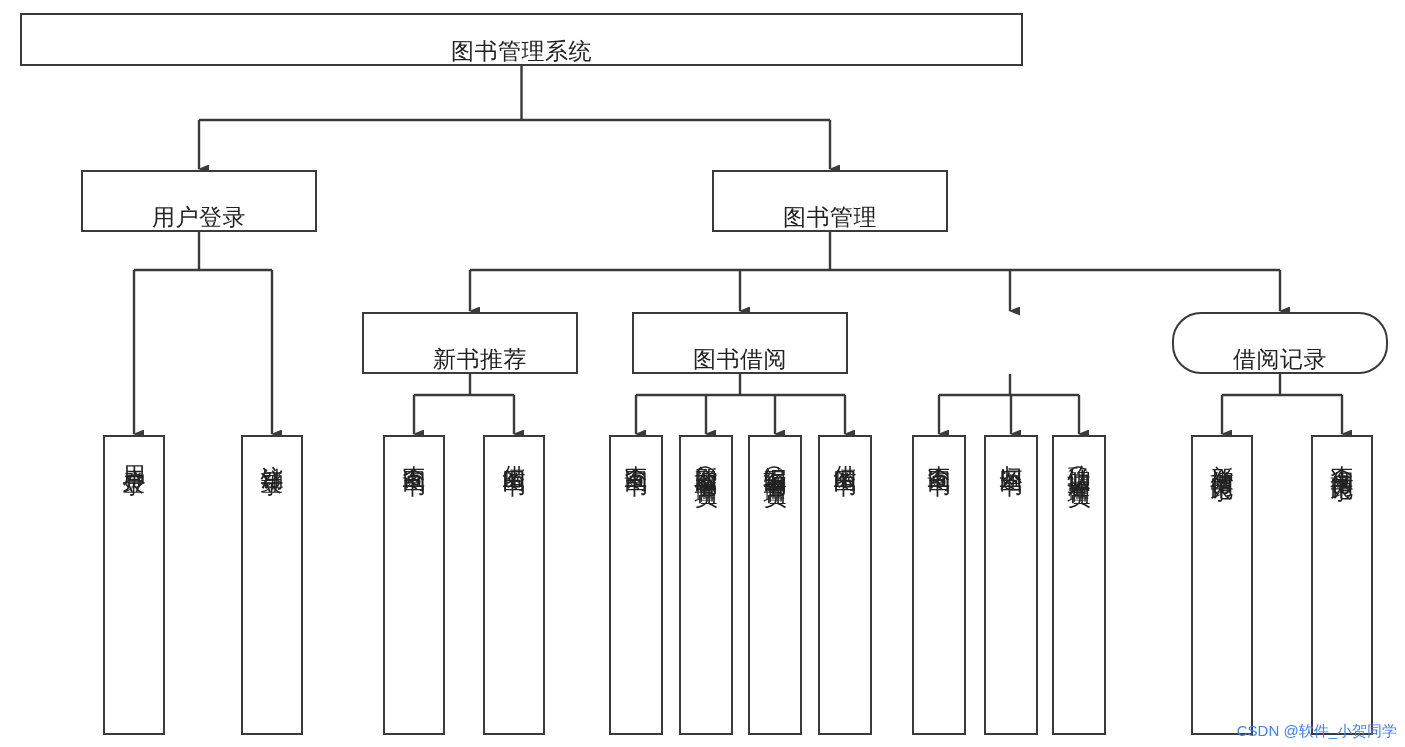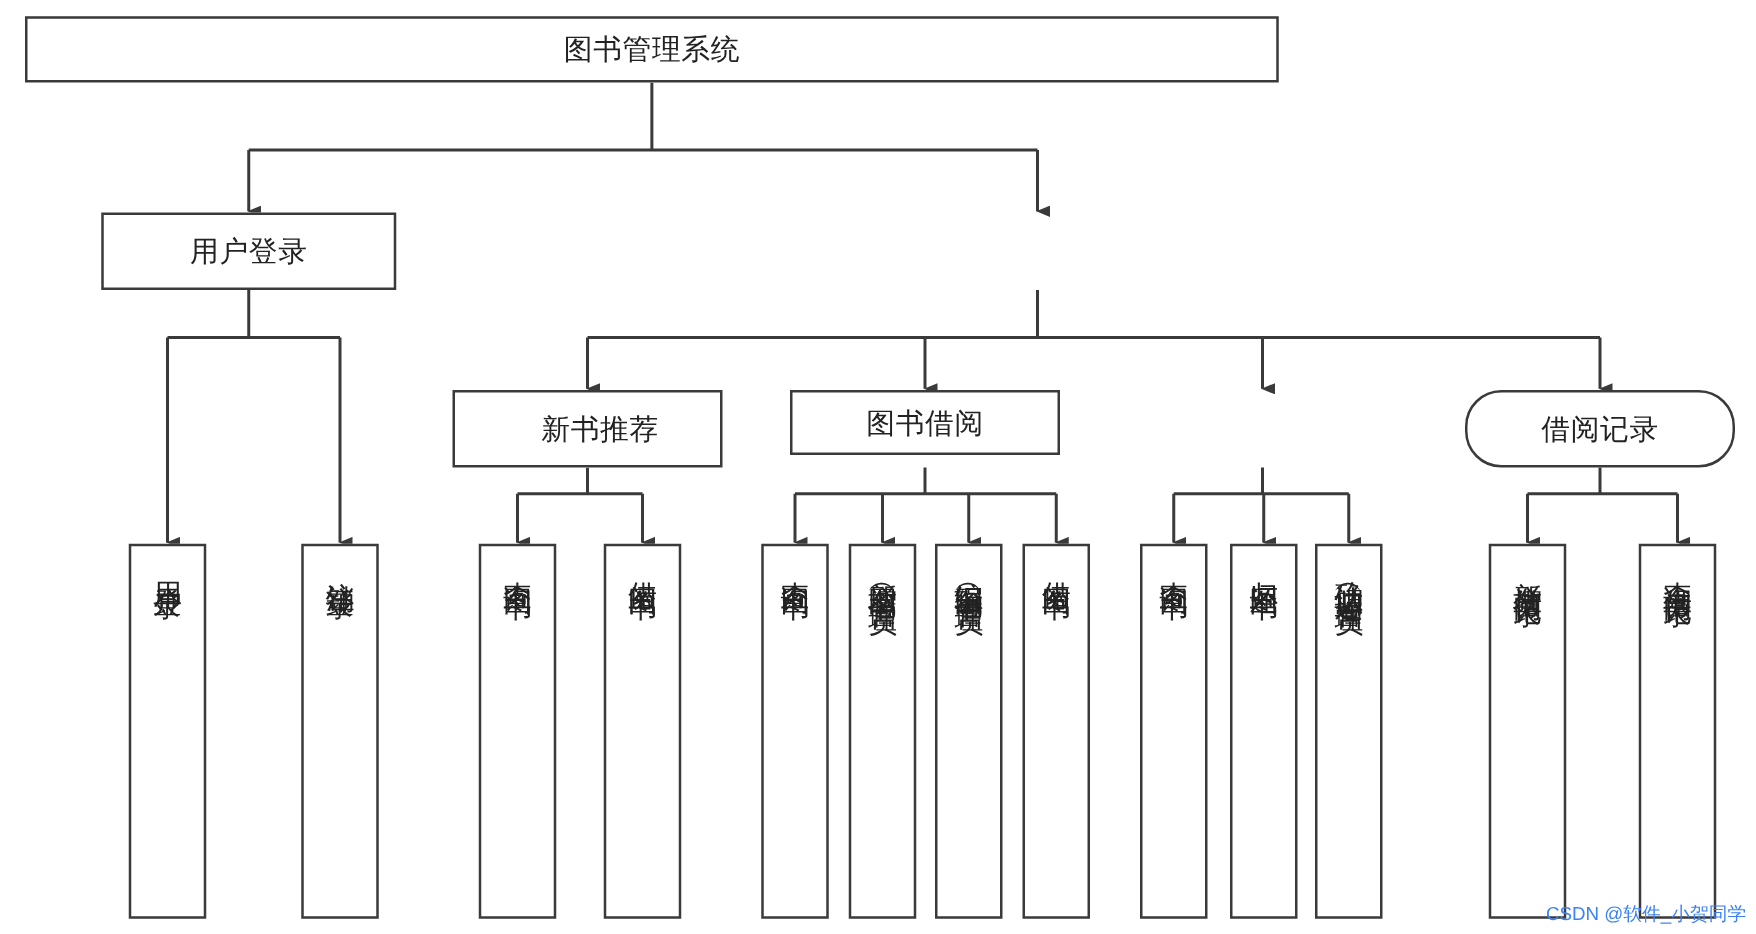--- a/index.html
+++ b/index.html
@@ -24,21 +24,21 @@
     width: 1405px;
     height: 747px;
     pointer-events: none;
   }
   .node {
     position: absolute;
     box-sizing: border-box;
     background: #ffffff;
     border: 2px solid #3a3a3a;
     display: flex;
-    align-items: center;
+    align-items: flex-end;
     justify-content: center;
     color: #222222;
     line-height: 1.15;
   }
   .node .label {
     display: block;
     text-align: center;
     white-space: nowrap;
   }
   
@@ -118,25 +118,28 @@
       </g>
   </svg>
 
   <div class="node horiz" style="left: 20px; top: 13px; width: 1003px; height: 53px;">
     <span class="label">图书管理系统</span>
   </div>
 
   <div class="node horiz" style="left: 81px; top: 170px; width: 236px; height: 62px;">
     <span class="label">用户登录</span>
   </div>
+  <div class="node horiz" style="left: 712px; top: 170px; width: 236px; height: 62px;">
+    <span class="label">图书管理</span>
+  </div>
 
   <div class="node horiz" style="left: 362px; top: 312px; width: 216px; height: 62px; padding-left: 20px;">
     <span class="label">新书推荐</span>
   </div>
-  <div class="node horiz" style="left: 632px; top: 312px; width: 216px; height: 52px;">
+  <div class="node horiz" style="left: 632px; top: 312px; width: 216px; height: 62px;">
     <span class="label">图书借阅</span>
   </div>
   <div class="node horiz" style="left: 1172px; top: 312px; width: 216px; height: 62px; border-radius: 29px;">
     <span class="label">借阅记录</span>
   </div>
 
   <div class="node vert" style="left: 103px; top: 435px; width: 62px; height: 300px;">
     <span class="label">用户登录</span>
   </div>
   <div class="node vert" style="left: 241px; top: 435px; width: 62px; height: 300px;">

